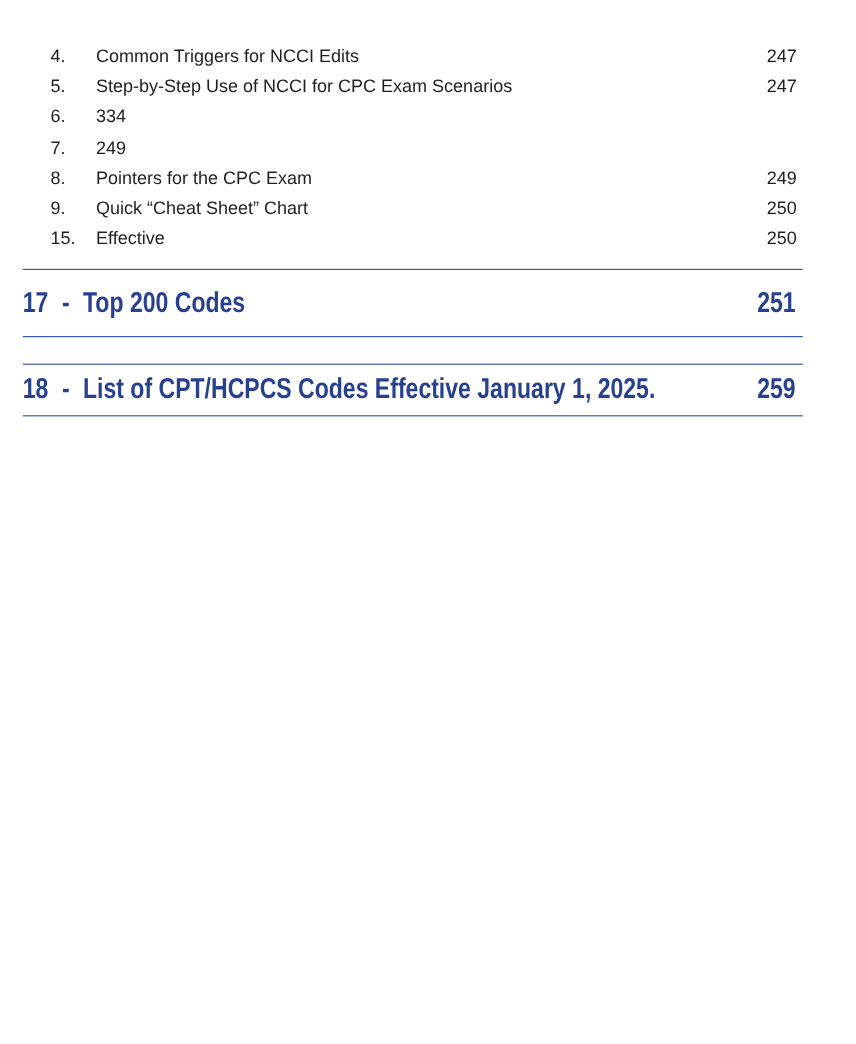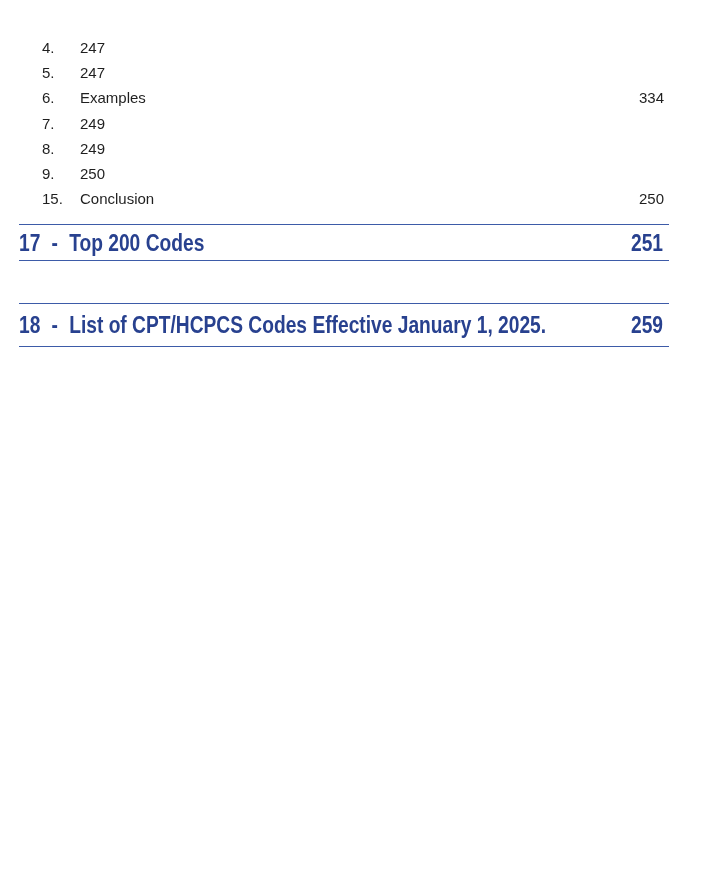--- a/index.html
+++ b/index.html
@@ -35,21 +35,21 @@
   .toc-page { flex: none; text-align: right; }
 
   
   .chapter-block {
     position: absolute;
     left: 19px;
     width: 650px;
     border-top: 1.5px solid var(--rule-line, #3d5ba8);
     border-bottom: 1.5px solid var(--rule-line, #3d5ba8);
   }
-  .chapter-block.ch17 { top: 224px; height: 37px; text-align: center; }
+  .chapter-block.ch17 { top: 224px; height: 57px; text-align: center; }
   .chapter-block.ch18 { top: 303px; height: 44px; }
   .chapter-row {
     display: flex;
     align-items: center;
     height: 100%;
     width: 812px;               
     transform: scaleX(0.8);
     transform-origin: left center;
     font-size: 24px;
     font-weight: 700;
@@ -61,46 +61,49 @@
   .ch-spacer { flex: 1; }
 </style>
 </head>
 <body>
 
 <div class="page">
 
   <div class="toc-list">
     <div class="toc-row">
       <span class="toc-num">4.</span>
+      <span class="toc-label">Common Triggers for NCCI Edits</span>
       <span class="toc-page">247</span>
     </div>
     <div class="toc-row">
       <span class="toc-num">5.</span>
+      <span class="toc-label">Step-by-Step Use of NCCI for CPC Exam Scenarios</span>
       <span class="toc-page">247</span>
     </div>
     <div class="toc-row">
       <span class="toc-num">6.</span>
-      <span class="toc-label">Examples</span>
       <span class="toc-page">334</span>
     </div>
     <div class="toc-row">
       <span class="toc-num">7.</span>
       <span class="toc-page">249</span>
     </div>
     <div class="toc-row">
       <span class="toc-num">8.</span>
+      <span class="toc-label">Pointers for the CPC Exam</span>
       <span class="toc-page">249</span>
     </div>
     <div class="toc-row">
       <span class="toc-num">9.</span>
+      <span class="toc-label">Quick “Cheat Sheet” Chart</span>
       <span class="toc-page">250</span>
     </div>
     <div class="toc-row">
       <span class="toc-num">15.</span>
-      <span class="toc-label">Conclusion</span>
+      <span class="toc-label">Effective</span>
       <span class="toc-page">250</span>
     </div>
   </div>
 
   <div class="chapter-block ch17">
     <div class="chapter-row">
       <span class="ch-num">17</span>
       <span class="ch-sep">-</span>
       <span class="ch-title">Top 200 Codes</span>
       <span class="ch-spacer"></span>

